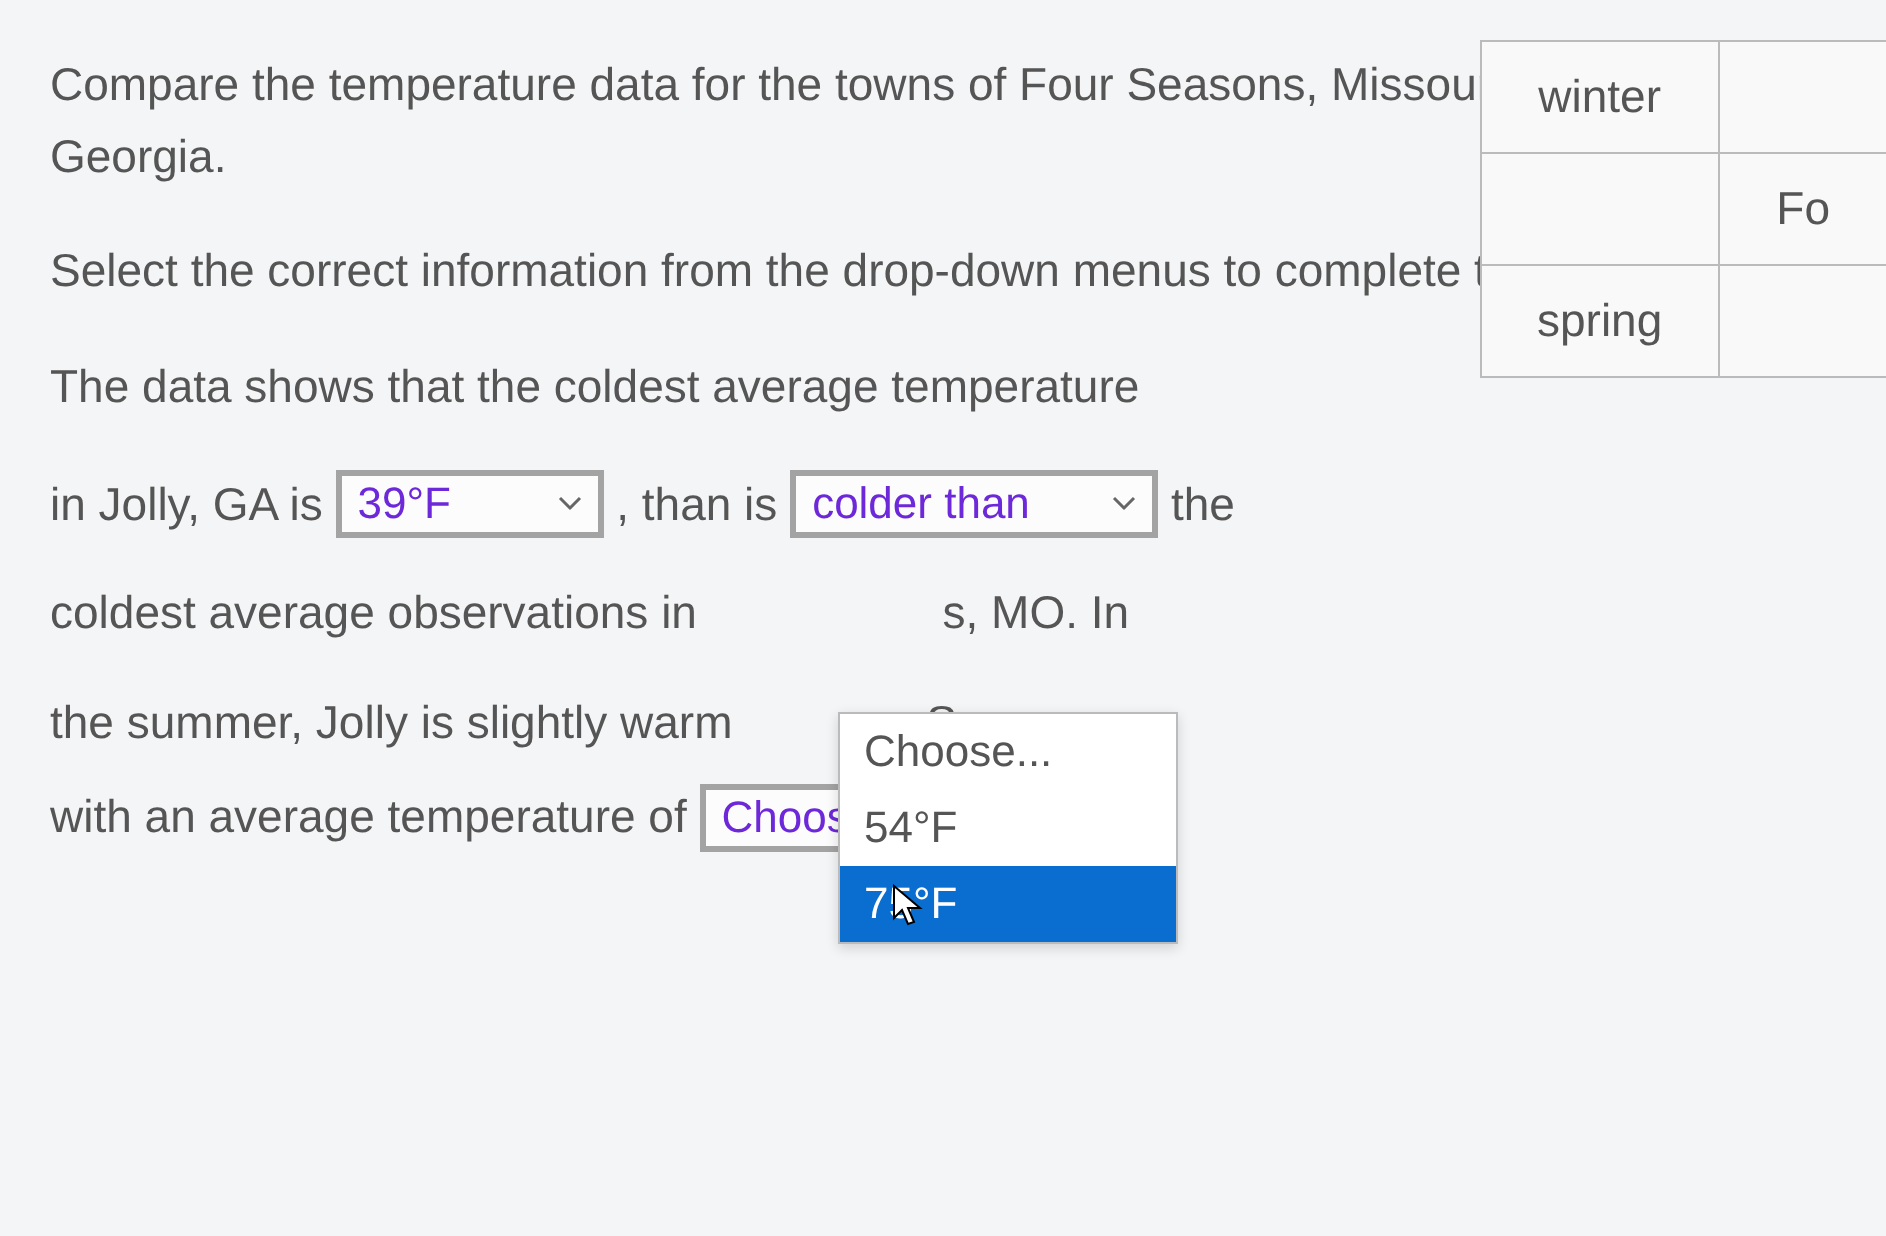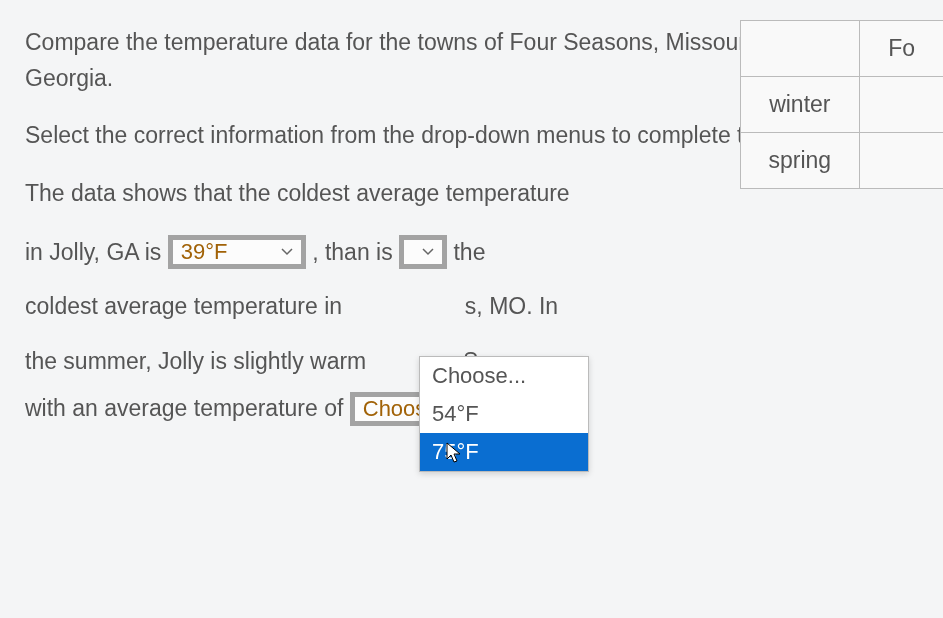--- a/index.html
+++ b/index.html
@@ -22,25 +22,25 @@
       font-size: 23px;
       line-height: 1.55;
       color: #555;
     }
     .para {
       margin-bottom: 22px;
     }
     .dropdown {
       display: inline-flex;
       align-items: center;
-      border: 5px solid #a3a3a3;
+      border: 3px solid #a3a3a3;
       background: #fcfcfc;
       padding: 2px 8px;
       font-size: 22px;
-      color: #a16207;
+      color: #6d28d9;
       vertical-align: middle;
       height: 34px;
       cursor: pointer;
       position: relative;
     }
     .dropdown .dd-text {
       min-width: 90px;
       display: inline-block;
     }
     .dropdown.wide .dd-text { min-width: 140px; }
@@ -121,31 +121,32 @@
       <span class="dropdown">
         <span class="dd-text">39°F</span>
         <span class="chev">
           <svg width="12" height="8" viewBox="0 0 12 8">
               <path d="M1 1 L6 6 L11 1" stroke="#666" stroke-width="1.5" fill="none"></path>
             </svg>
         </span>
       </span>
       <span>, than is</span>
       <span class="dropdown wide">
+        <span class="dd-text">colder than</span>
         <span class="chev">
           <svg width="12" height="8" viewBox="0 0 12 8">
               <path d="M1 1 L6 6 L11 1" stroke="#666" stroke-width="1.5" fill="none"></path>
             </svg>
         </span>
       </span>
       <span>the</span>
     </div>
 
     <div class="flow-line" style="margin-top:18px;">
-      <span>coldest average temperature in</span>
+      <span>coldest average observations in</span>
       <span style="display:inline-block;width:110px;"></span>
       <span>s, MO. In</span>
     </div>
 
     <div class="flow-line" style="margin-top:18px;">
       <span>the summer, Jolly is slightly warm</span>
       <span style="display:inline-block;width:70px;"></span>
       <span>r Seasons</span>
     </div>
 
@@ -172,25 +173,25 @@
 
 <div class="cursor-arrow">
   <svg width="18" height="22" viewBox="0 0 18 22">
     <path d="M1 1 L1 17 L5 13 L8 20 L11 19 L8 12 L14 12 Z" fill="#fff" stroke="#000" stroke-width="1"></path>
   </svg>
 </div>
 
 <table class="tbl">
   <tbody>
       <tr>
+    <td>winter</td>
+    <td></td>
+  </tr>
+  <tr>
     <th class="corner">&nbsp;</th>
     <th>Fo</th>
-  </tr>
-  <tr>
-    <td>winter</td>
-    <td></td>
   </tr>
   <tr>
     <td>spring</td>
     <td></td>
   </tr>
 </tbody>
   </table>
 
 </body></html>

